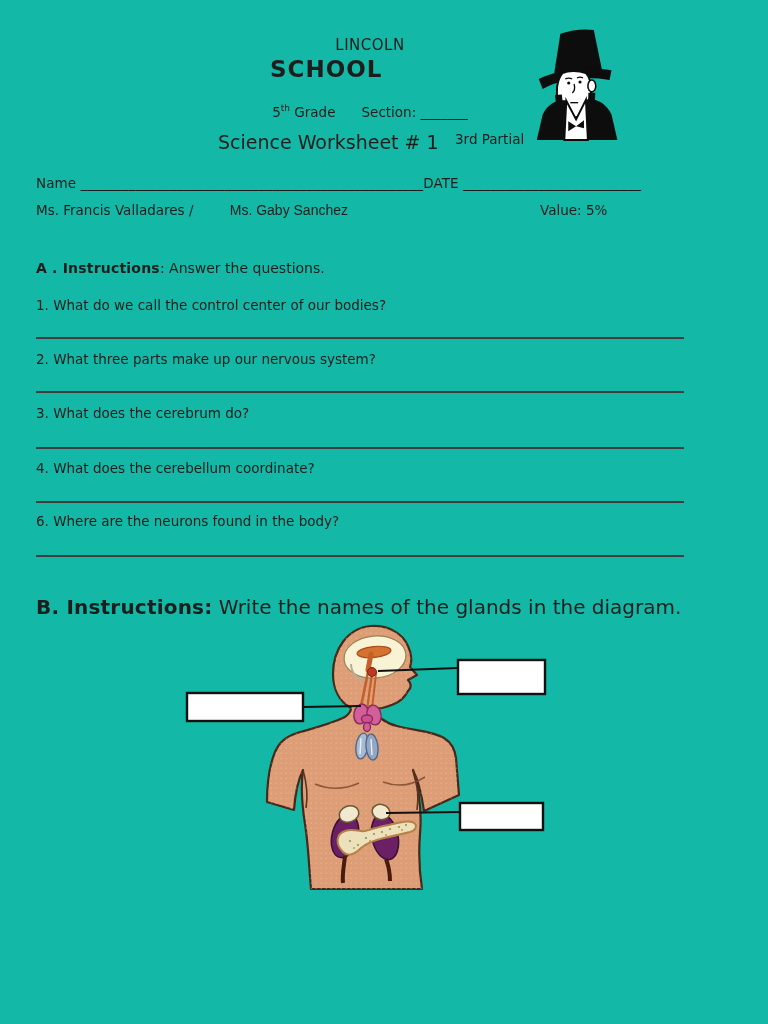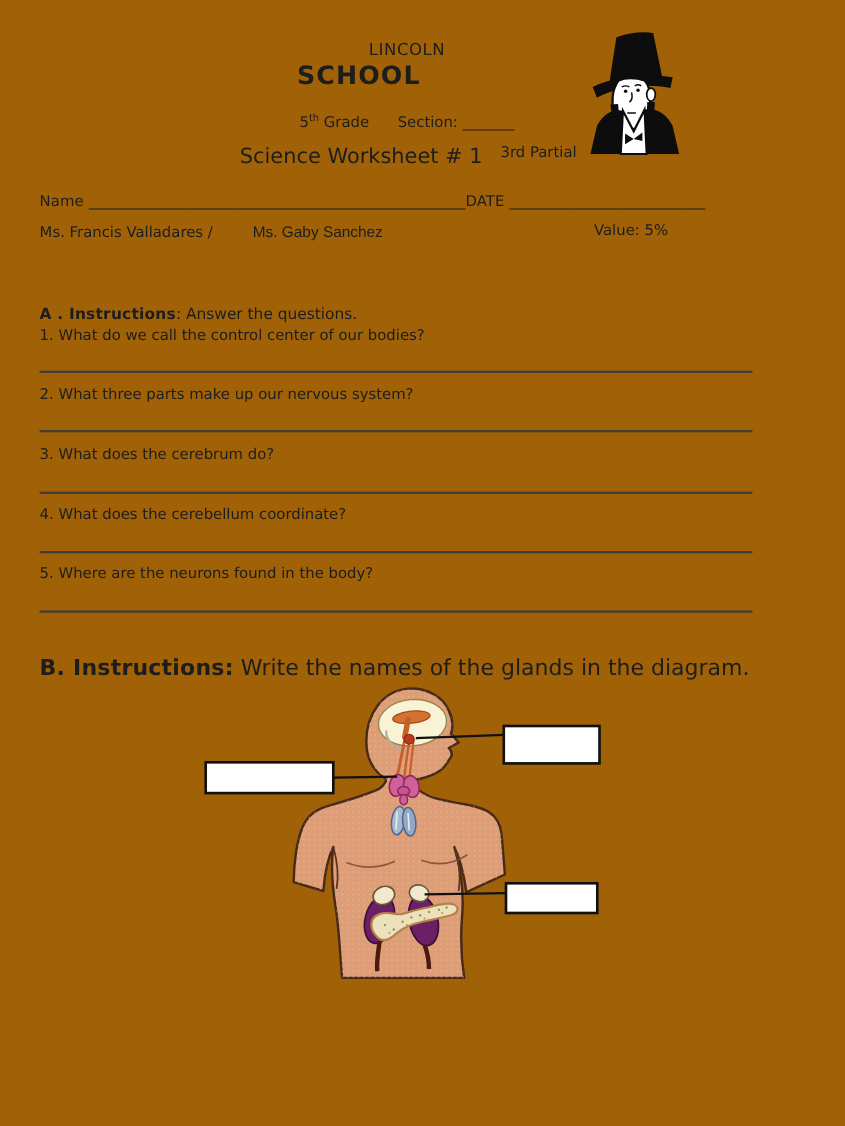--- a/index.html
+++ b/index.html
@@ -1,39 +1,39 @@
 <!DOCTYPE html>
 <html><head>
 <meta charset="utf-8">
 <style>
   html,body{margin:0;padding:0;background:#ffffff;}
   .page{
     position:relative;
     width:768px;height:1024px;
-    background:#a16207;
+    background:#14b8a6;
     font-family:"DejaVu Sans", sans-serif;
     color:#1d1d1d;
     overflow:hidden;
   }
   .abs{position:absolute;}
   
   .t-lincoln{left:270px;top:36px;width:200px;text-align:center;font-size:15px;letter-spacing:.5px;}
   .t-school{left:270px;top:56px;width:200px;font-size:23px;font-weight:bold;letter-spacing:1px;}
   .t-grade{left:210px;top:103px;width:320px;text-align:center;font-size:13.5px;font-weight:normal;}
   .t-grade sup{font-size:9px;}
   .t-grade .gap{display:inline-block;width:26px;}
   .t-ws{left:218px;top:131px;font-size:19px;}
   .t-partial{left:455px;top:131px;font-size:13.5px;}
   
   .t-nameline{left:36px;top:175px;font-size:13.5px;white-space:nowrap;letter-spacing:.1px;}
   .t-teachers{left:36px;top:202px;font-size:13.5px;white-space:nowrap;}
   .t-teachers .t2{font-family:"Liberation Sans",sans-serif;font-size:14px;margin-left:32px;}
   .t-value{left:540px;top:202px;font-size:13.5px;}
   
-  .t-heading{left:36px;top:260px;font-size:14px;margin-top:18px;}
+  .t-heading{left:36px;top:260px;font-size:14px;}
   .t-heading b,.t-headingB b{letter-spacing:.2px;}
   .question{left:36px;font-size:13.5px;white-space:nowrap;}
   .ansline{left:36px;width:648px;height:0;border-top:2px solid #3c3c3c;}
   .t-headingB{left:36px;top:595px;font-size:20px;}
   
   .diagram{left:175px;top:612px;width:410px;height:285px;}
 </style>
 </head>
 <body>
 
@@ -89,21 +89,21 @@
 
   <div class="abs question" style="top:351px">2. What three parts make up our nervous system?</div>
   <div class="abs ansline" style="top:391px"></div>
 
   <div class="abs question" style="top:405px">3. What does the cerebrum do?</div>
   <div class="abs ansline" style="top:447px"></div>
 
   <div class="abs question" style="top:460px">4. What does the cerebellum coordinate?</div>
   <div class="abs ansline" style="top:501px"></div>
 
-  <div class="abs question" style="top:513px">5. Where are the neurons found in the body?</div>
+  <div class="abs question" style="top:513px">6. Where are the neurons found in the body?</div>
   <div class="abs ansline" style="top:555px"></div>
 
   <div class="abs t-headingB">
     <b>B. Instructions:</b><span> Write the names of the glands in the diagram.</span>
   </div>
 
   <svg class="abs diagram" viewBox="0 0 410 285" aria-hidden="true">
     <defs>
       <pattern id="skindots" width="5" height="5" patternUnits="userSpaceOnUse">
         <circle cx="1.2" cy="1.2" r="0.7" fill="#f3c6a4" opacity="0.55"></circle>

